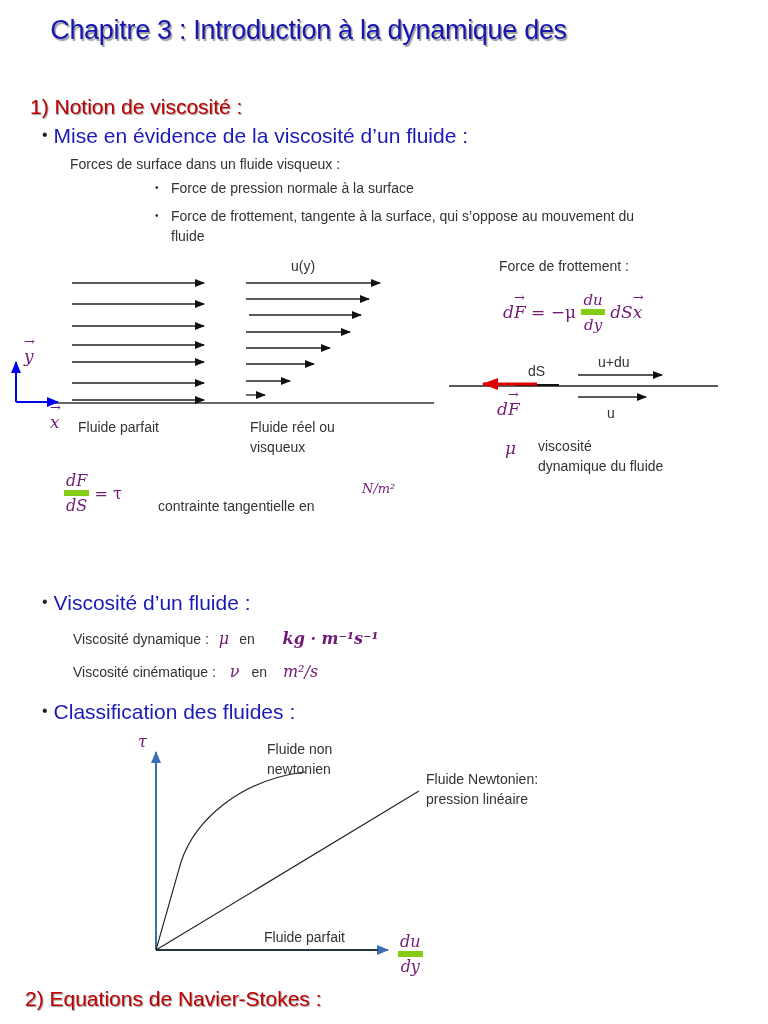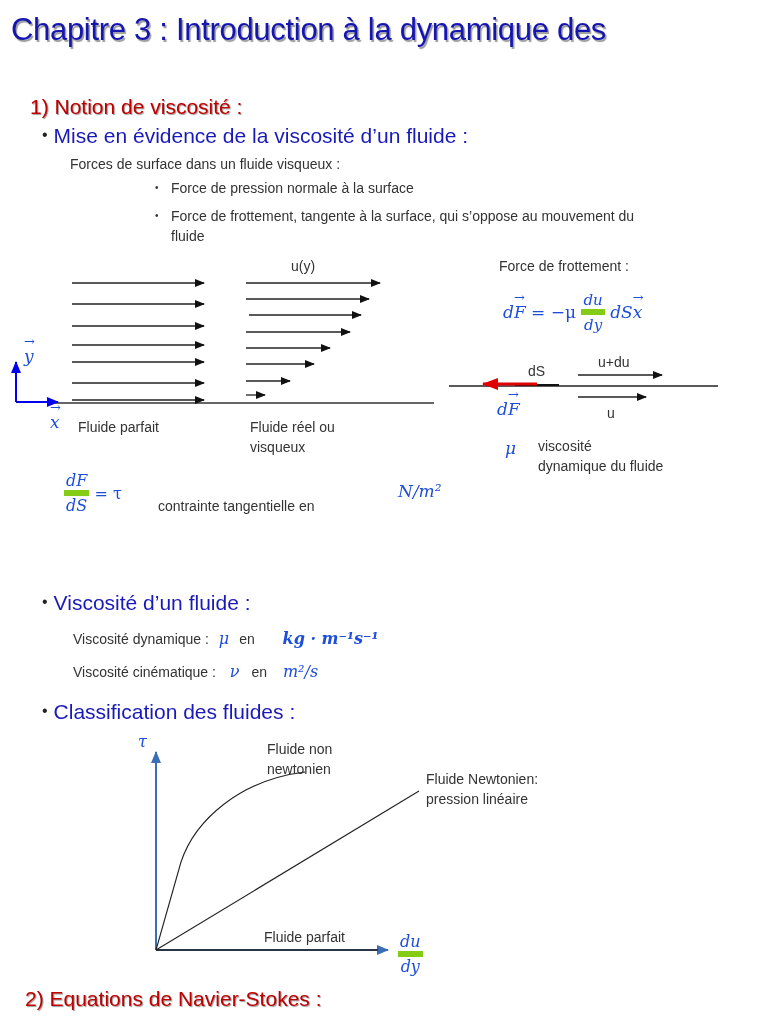--- a/index.html
+++ b/index.html
@@ -1,28 +1,28 @@
 <!DOCTYPE html>
 <html><head>
 <meta charset="utf-8">
 <style>
   html, body { margin: 0; padding: 0; background: #ffffff; }
   body { width: 768px; height: 1024px; position: relative; overflow: hidden;
          font-family: "Liberation Sans", "DejaVu Sans", sans-serif; color: #333; }
   .abs { position: absolute; }
   .title { left: 0; width: 617px; top: 12px; text-align: center; color: #1515b0;
-           font-size: 31px; line-height: 36px; letter-spacing: -0.3px;
+           font-size: 27px; line-height: 36px; letter-spacing: -0.3px;
            text-shadow: 1.5px 1.5px 1px #9a9a9a; }
   .h-red { color: #c00000; font-size: 21px; text-shadow: 1px 1px 1px #999; }
   .h-blue { color: #1a1ab8; font-size: 21px; }
   .bullet-dot { color: #222; margin-right: 6px; font-size: 16px; vertical-align: 3px; }
   .small { font-size: 14px; color: #333; }
   .sub-bullet { font-size: 14px; color: #333; }
   .sub-bullet .dot { display: inline-block; width: 16px; font-size: 10px; vertical-align: 2px; }
-  .math { font-family: "DejaVu Serif", "Liberation Serif", serif; font-style: italic; color: #1d4ed8; }
+  .math { font-family: "DejaVu Serif", "Liberation Serif", serif; font-style: italic; color: #701a75; }
   .frac { display: inline-block; text-align: center; vertical-align: middle; }
   .frac .num { display: block; border-bottom: 6px solid #84cc16; padding: 0 2px; line-height: 18px; }
   .frac .den { display: block; line-height: 20px; }
   .vec { position: relative; display: inline-block; }
   .vec::before { content: "\2192"; position: absolute; top: -12px; left: 0; font-size: 13px; font-style: normal; }
   svg { position: absolute; overflow: visible; }
 </style>
 </head>
 <body>
 
@@ -125,21 +125,21 @@
 <div class="abs math" style="left:497px; top:399px; font-size:17px;"><span>d</span><span class="vec">F</span></div>
 <div class="abs math" style="left:505px; top:438px; font-size:17px;">μ</div>
 <div class="abs small" style="left:538px; top:438px;">viscosité</div>
 <div class="abs small" style="left:538px; top:458px;">dynamique du fluide</div>
 
 <div class="abs math" style="left:64px; top:472px; font-size:16px; white-space:nowrap;">
   <span class="frac"><span class="num">dF</span><span class="den">dS</span></span>
   <span style="font-style:normal;">= τ</span>
 </div>
 <div class="abs small" style="left:158px; top:498px;">contrainte tangentielle en</div>
-<div class="abs math" style="left:362px; top:481px; font-size:17px;margin-left:36px;">N/m²</div>
+<div class="abs math" style="left:362px; top:481px; font-size:13px;">N/m²</div>
 
 <div class="abs h-blue" style="left:42px; top:591px;">
   <span class="bullet-dot">•</span><span>Viscosité d’un fluide :</span>
 </div>
 <div class="abs small" style="left:73px; top:629px; white-space:nowrap;">
   <span>Viscosité dynamique :</span>
   <span class="math" style="font-size:16px; margin-left:6px;">μ</span>
   <span style="margin-left:6px;">en</span>
   <span class="math" style="font-size:16px; margin-left:24px;font-weight:bold;">kg · m⁻¹s⁻¹</span>
 </div>

